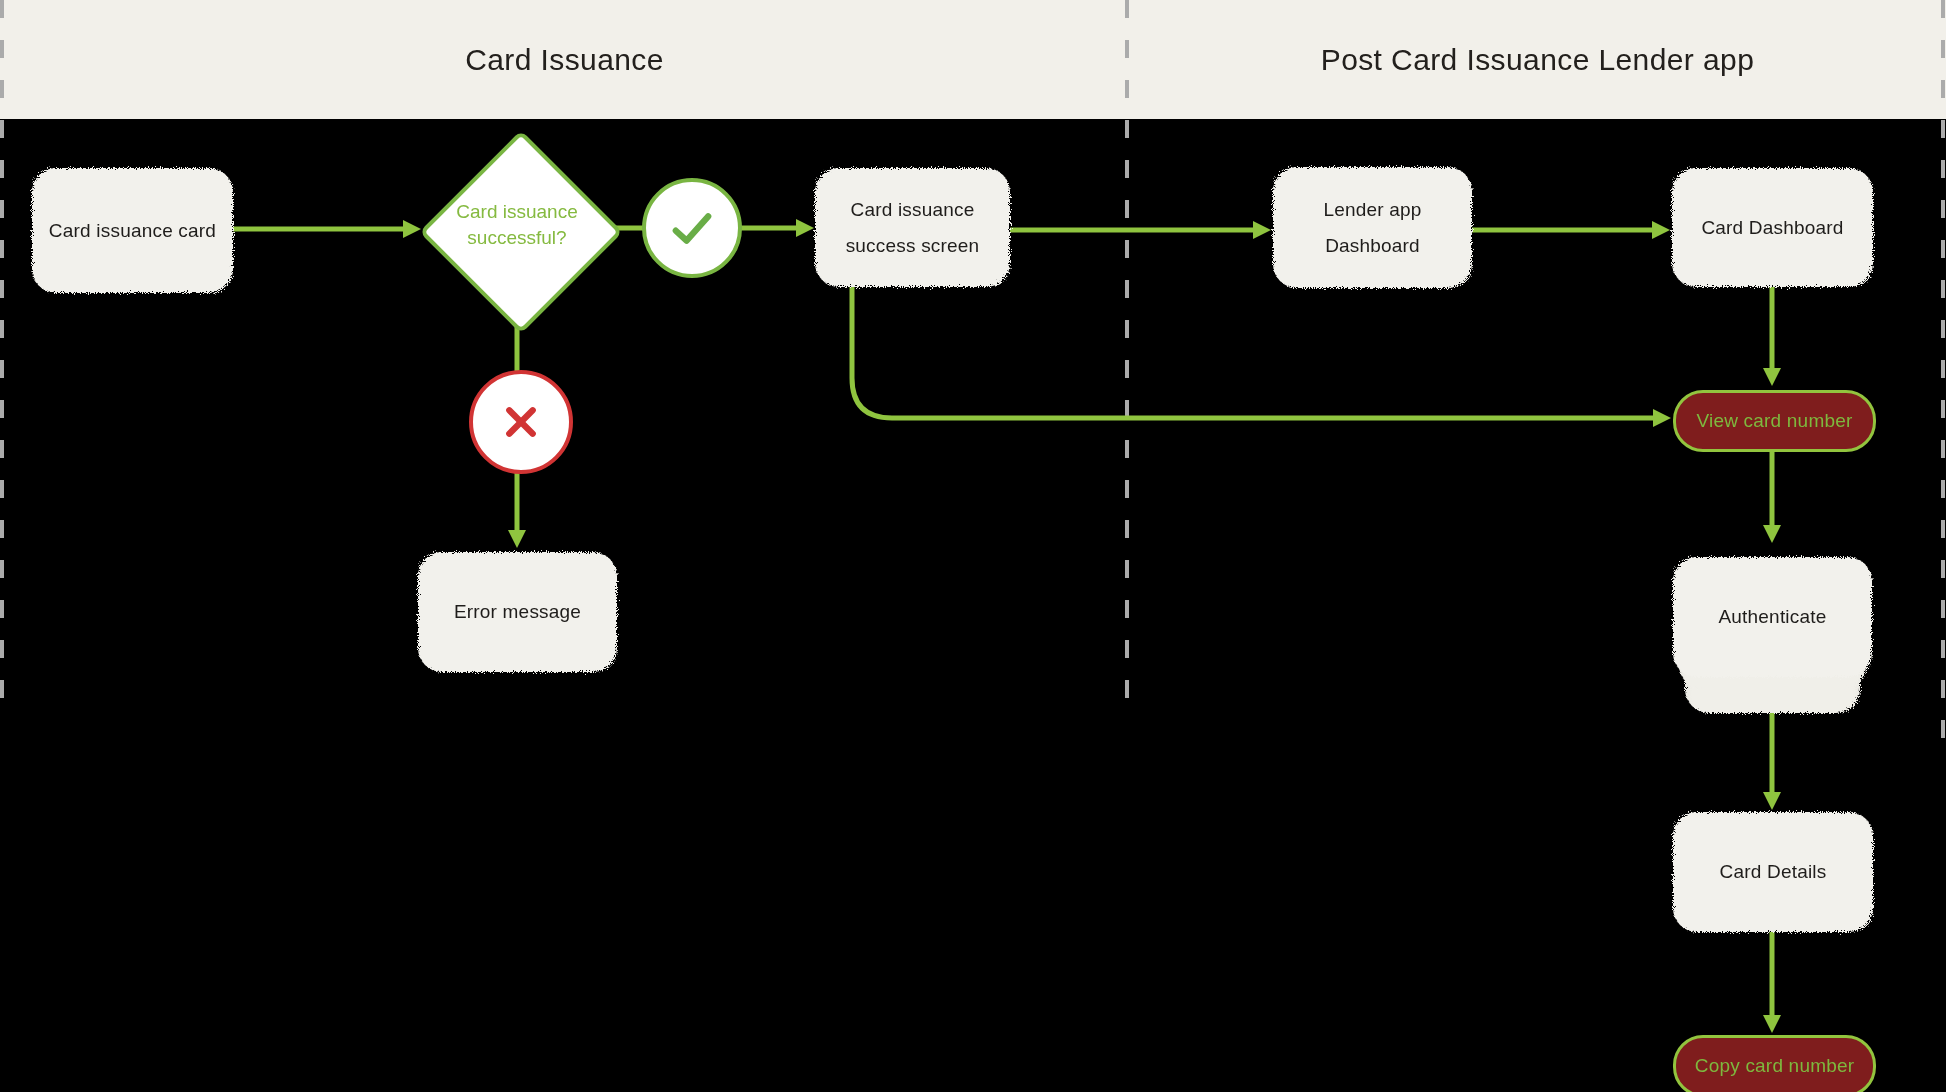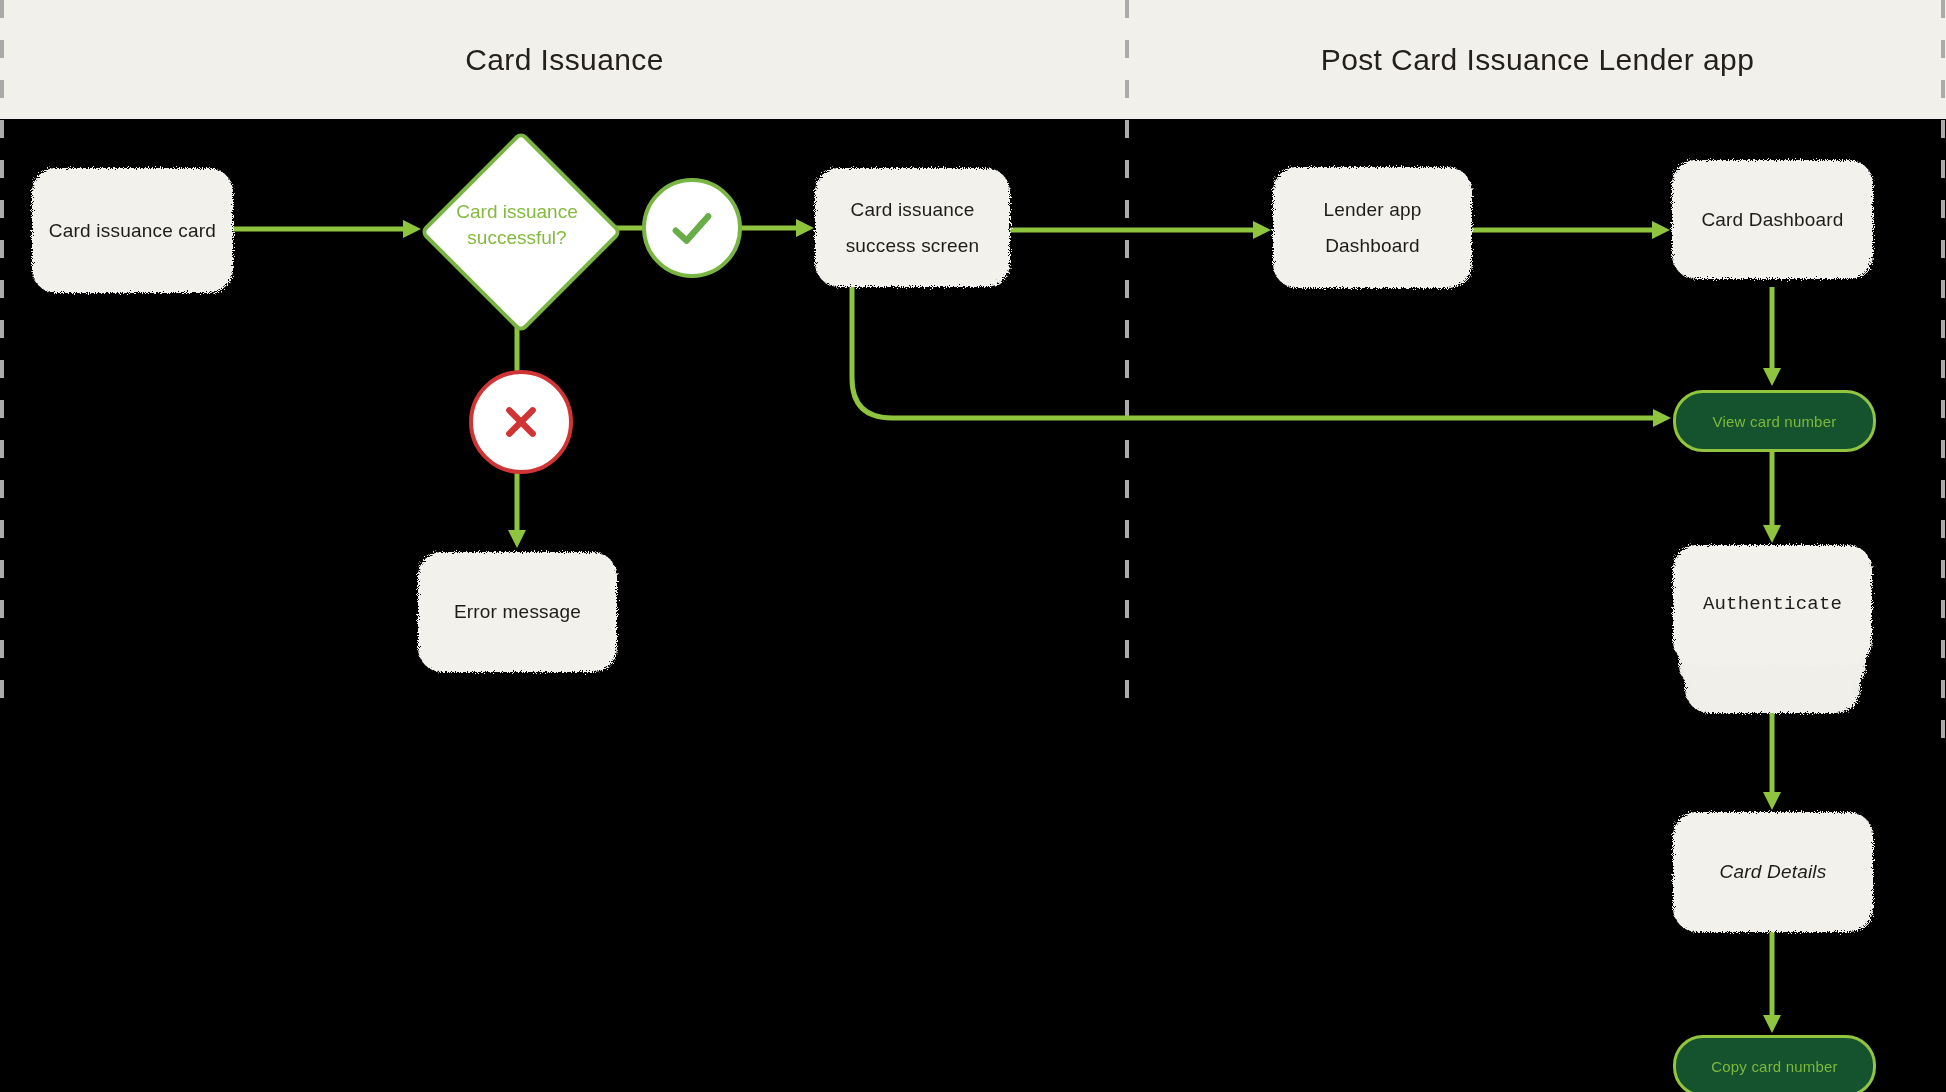--- a/index.html
+++ b/index.html
@@ -17,45 +17,45 @@
   svg.wires{position:absolute;left:0;top:0;z-index:1;}
 
   
   .card{position:absolute;z-index:2;display:flex;align-items:center;justify-content:center;text-align:center;}
   .card-bg{position:absolute;inset:0;background:#f2f1ec;border-radius:24px;filter:url(#roughen);}
   .card-label{position:relative;font-size:19px;font-weight:500;color:#1f1d1b;line-height:1.85;
               letter-spacing:.2px;white-space:pre-line;}
   #n-flow   {left:32px;  top:168px; width:201px; height:125px;}
   #n-success{left:815px; top:168px; width:195px; height:119px;}
   #n-lender {left:1273px;top:167px; width:199px; height:121px;}
-  #n-carddash{left:1672px;top:160px;width:201px; height:119px;text-align:right;}
+  #n-carddash{left:1672px;top:168px;width:201px; height:119px;text-align:right;}
   #n-error  {left:418px; top:552px; width:199px; height:120px;}
-  #n-details{left:1673px;top:812px; width:200px; height:120px;font-style:italic;}
-  #n-auth   {left:1673px;top:545px; width:199px; height:120px;font-family:Liberation Mono, monospace;}
+  #n-details{left:1673px;top:812px; width:200px; height:120px;}
+  #n-auth   {left:1673px;top:557px; width:199px; height:120px;}
   .stack-layer{position:absolute;background:#f0efe9;border-radius:24px;filter:url(#roughen);
                box-shadow:inset 0 12px 14px -8px rgba(0,0,0,.28);z-index:2;}
   #auth-layer-3{left:1685px;top:593px;width:175px;height:120px;}
   #auth-layer-2{left:1679px;top:569px;width:187px;height:120px;}
 
   
   .diamond-shape{position:absolute;left:449px;top:160px;width:136px;height:136px;background:#fff;
                  border:4px solid #79b542;border-radius:8px;transform:rotate(45deg);z-index:2;}
   .diamond-label{position:absolute;left:427px;top:199px;width:180px;z-index:3;text-align:center;
                  font-size:19px;font-weight:500;color:#85ba40;line-height:1.35;white-space:pre-line;}
 
   
   .circle{position:absolute;background:#fff;border-radius:50%;z-index:2;
           display:flex;align-items:center;justify-content:center;}
   #check-circle{left:642px;top:178px;width:92px;height:92px;border:4px solid #79b542;}
   #x-circle    {left:469px;top:370px;width:96px;height:96px;border:4px solid #d13434;}
 
   
-  .pill{position:absolute;background:#14532d;border:3px solid #92c43e;border-radius:30px;z-index:2;
+  .pill{position:absolute;background:#7f1d1d;border:3px solid #92c43e;border-radius:30px;z-index:2;
         display:flex;align-items:center;justify-content:center;
-        font-size:15px;font-weight:500;color:#7eb83e;letter-spacing:.2px;}
+        font-size:19px;font-weight:500;color:#7eb83e;letter-spacing:.2px;}
   #view-pill{left:1673px;top:390px;width:197px;height:56px;}
   #copy-pill{left:1673px;top:1035px;width:197px;height:56px;}
 </style>
 </head>
 <body>
 
 <div class="header"></div>
 <div class="header-title" id="t-left">Card Issuance</div>
 <div class="header-title" id="t-right">Post Card Issuance Lender app</div>
 

